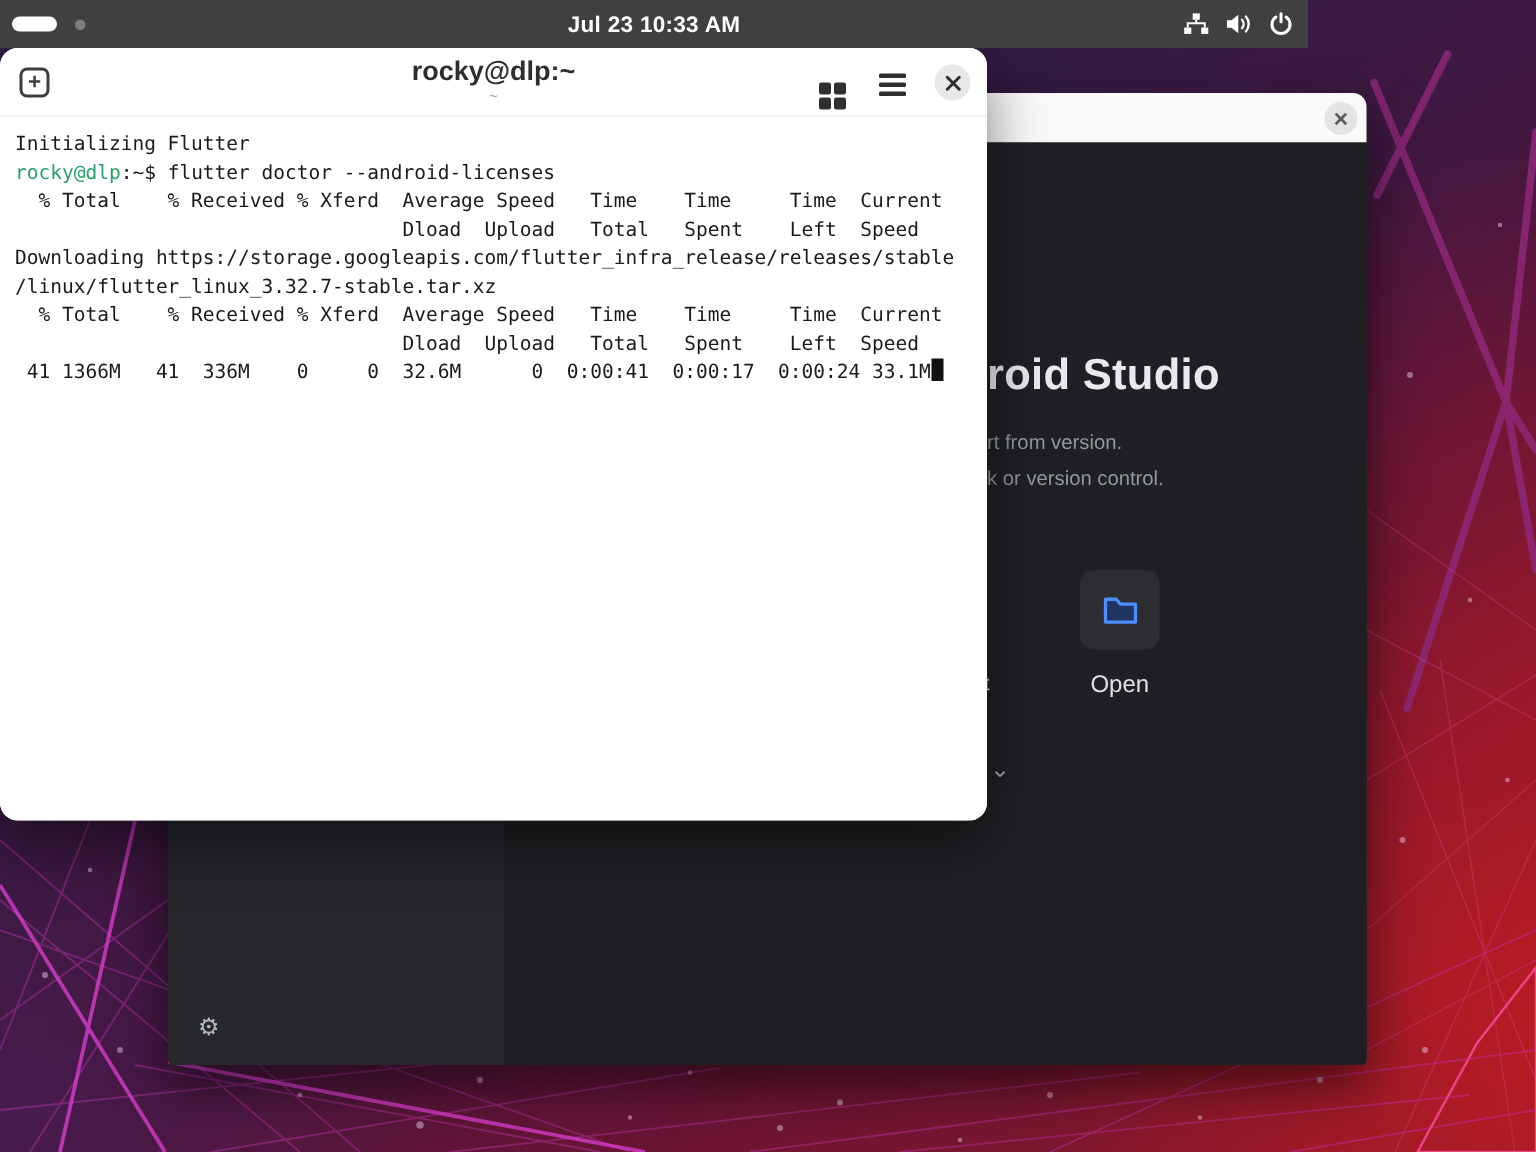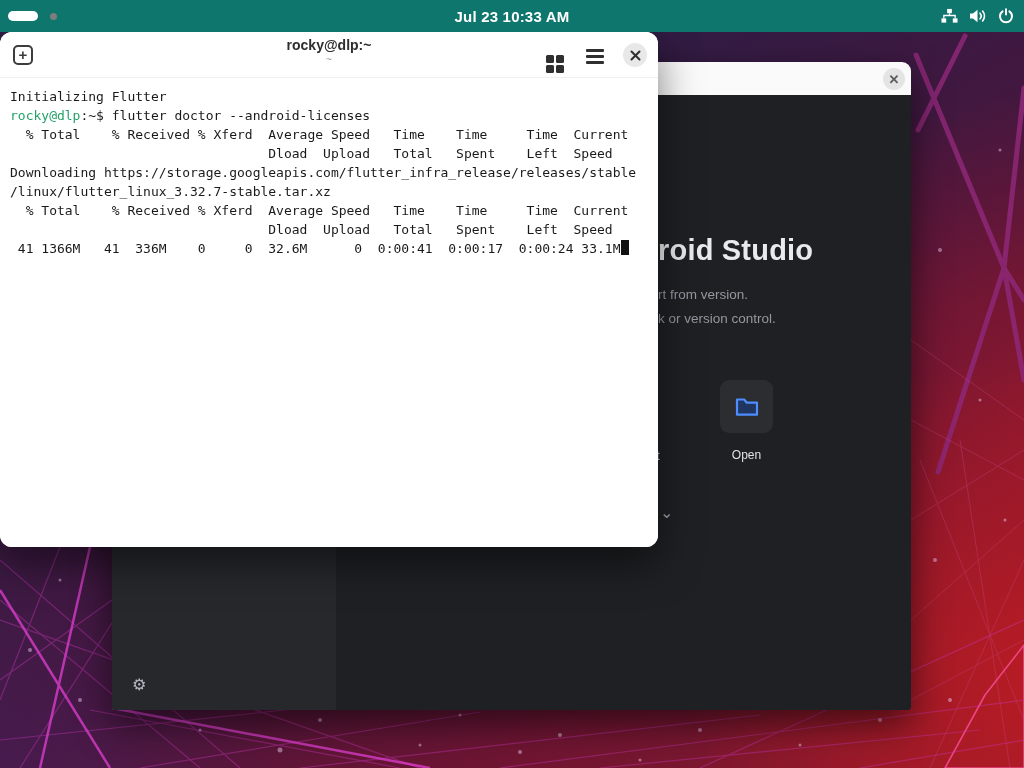--- a/index.html
+++ b/index.html
@@ -11,21 +11,21 @@
   .wallpaper { position:absolute; inset:0; z-index:0;
     background:
       radial-gradient(620px 520px at 104% 88%, rgba(190,28,34,.95), rgba(190,28,34,0) 62%),
       radial-gradient(700px 560px at 106% 55%, rgba(150,24,44,.8), rgba(150,24,44,0) 60%),
       radial-gradient(600px 460px at -8% 108%, rgba(70,32,92,.75), rgba(70,32,92,0) 62%),
       linear-gradient(150deg, #2e1f45 0%, #331c44 32%, #47163e 56%, #6d1533 76%, #8f1a2b 100%);
   }
   .wallpaper svg { position:absolute; inset:0; }
 
   
-  .top-bar { position:absolute; left:0; top:0; width:1024px; height:32px; background:#0f766e;
+  .top-bar { position:absolute; left:0; top:0; width:872px; height:32px; background:#404040;
     z-index:30; display:flex; align-items:center; justify-content:space-between; color:#fff; }
   .tb-left { display:flex; align-items:center; gap:12px; padding-left:8px; width:120px; }
   .ws-pill { width:30px; height:10px; border-radius:6px; background:#ffffff; }
   .ws-dot { width:7px; height:7px; border-radius:50%; background:#7e7e7e; }
   .tb-clock { font-weight:bold; font-size:15px; letter-spacing:.2px; }
   .tb-right { display:flex; align-items:center; gap:11px; padding-right:10px; width:120px; justify-content:flex-end; }
   .tb-icon { display:flex; align-items:center; }
 
   
   .as-window { position:absolute; left:112px; top:62px; width:799px; height:648px; z-index:5;
@@ -41,34 +41,34 @@
   .as-gear { position:absolute; left:20px; bottom:16px; font-size:16px; color:#b4b8be;
     font-family:"DejaVu Sans", sans-serif; }
   .as-heading { position:absolute; left:546px; top:139px; color:#e8eaed; font-size:29px;
     font-weight:700; white-space:nowrap; letter-spacing:.2px; }
   .as-tagline { position:absolute; color:#94979f; font-size:13.5px; white-space:nowrap; }
   .as-tagline.l1 { left:546px; top:192px; }
   .as-tagline.l2 { left:546px; top:216px; }
   .as-open-card { position:absolute; left:608px; top:285px; width:53px; height:53px;
     background:#2b2d31; border-radius:9px; display:flex; align-items:center; justify-content:center; }
   .as-open-label { position:absolute; left:601px; top:353px; width:67px; text-align:center;
-    color:#dfe1e5; font-size:12px; }
+    color:#dfe1e5; font-size:16px; }
   .as-cut-label { position:absolute; left:544px; top:353px; color:#dfe1e5; font-size:13.5px; }
   .as-chevron { position:absolute; left:548px; top:408px; color:#9da1a8; }
 
   
   .terminal { position:absolute; left:0; top:32px; width:658px; height:515px; z-index:10;
     border-radius:12px; background:#ffffff; box-shadow:0 16px 40px rgba(0,0,0,.5); overflow:hidden; }
   .term-header { position:absolute; left:0; top:0; width:100%; height:46px; background:#ffffff;
     border-bottom:1px solid #f0eef0; }
   .term-newtab { position:absolute; left:13px; top:13px; width:20px; height:20px;
     border:2px solid #3d3d3d; border-radius:5px; display:flex; align-items:center; justify-content:center; }
   .term-newtab span { color:#3d3d3d; font-size:15px; font-weight:bold; line-height:1; margin-top:-1px; }
   .term-title-wrap { position:absolute; left:0; top:5px; width:100%; text-align:center; pointer-events:none; }
-  .term-title { font-size:14px; font-weight:bold; color:#2e2e2e; }
+  .term-title { font-size:18px; font-weight:bold; color:#2e2e2e; }
   .term-subtitle { font-size:10px; color:#9a9a9a; margin-top:1px; }
   .term-grid-icon { position:absolute; left:546px; top:46px; width:18px; height:18px;
     display:grid; grid-template-columns:8px 8px; grid-template-rows:8px 8px; gap:2px; transform:translateY(-23px); }
   .term-grid-icon i { background:#2f2f2f; border-radius:1.5px; }
   .term-menu-icon { position:absolute; left:586px; top:17px; width:18px; display:flex;
     flex-direction:column; gap:3.5px; }
   .term-menu-icon i { height:2.5px; background:#2f2f2f; border-radius:1px; }
   .term-close { position:absolute; left:623px; top:11px; width:24px; height:24px; border-radius:50%;
     background:#e8e8e8; display:flex; align-items:center; justify-content:center; }
   .term-body { position:absolute; left:0; top:47px; width:100%; height:468px; background:#ffffff;

